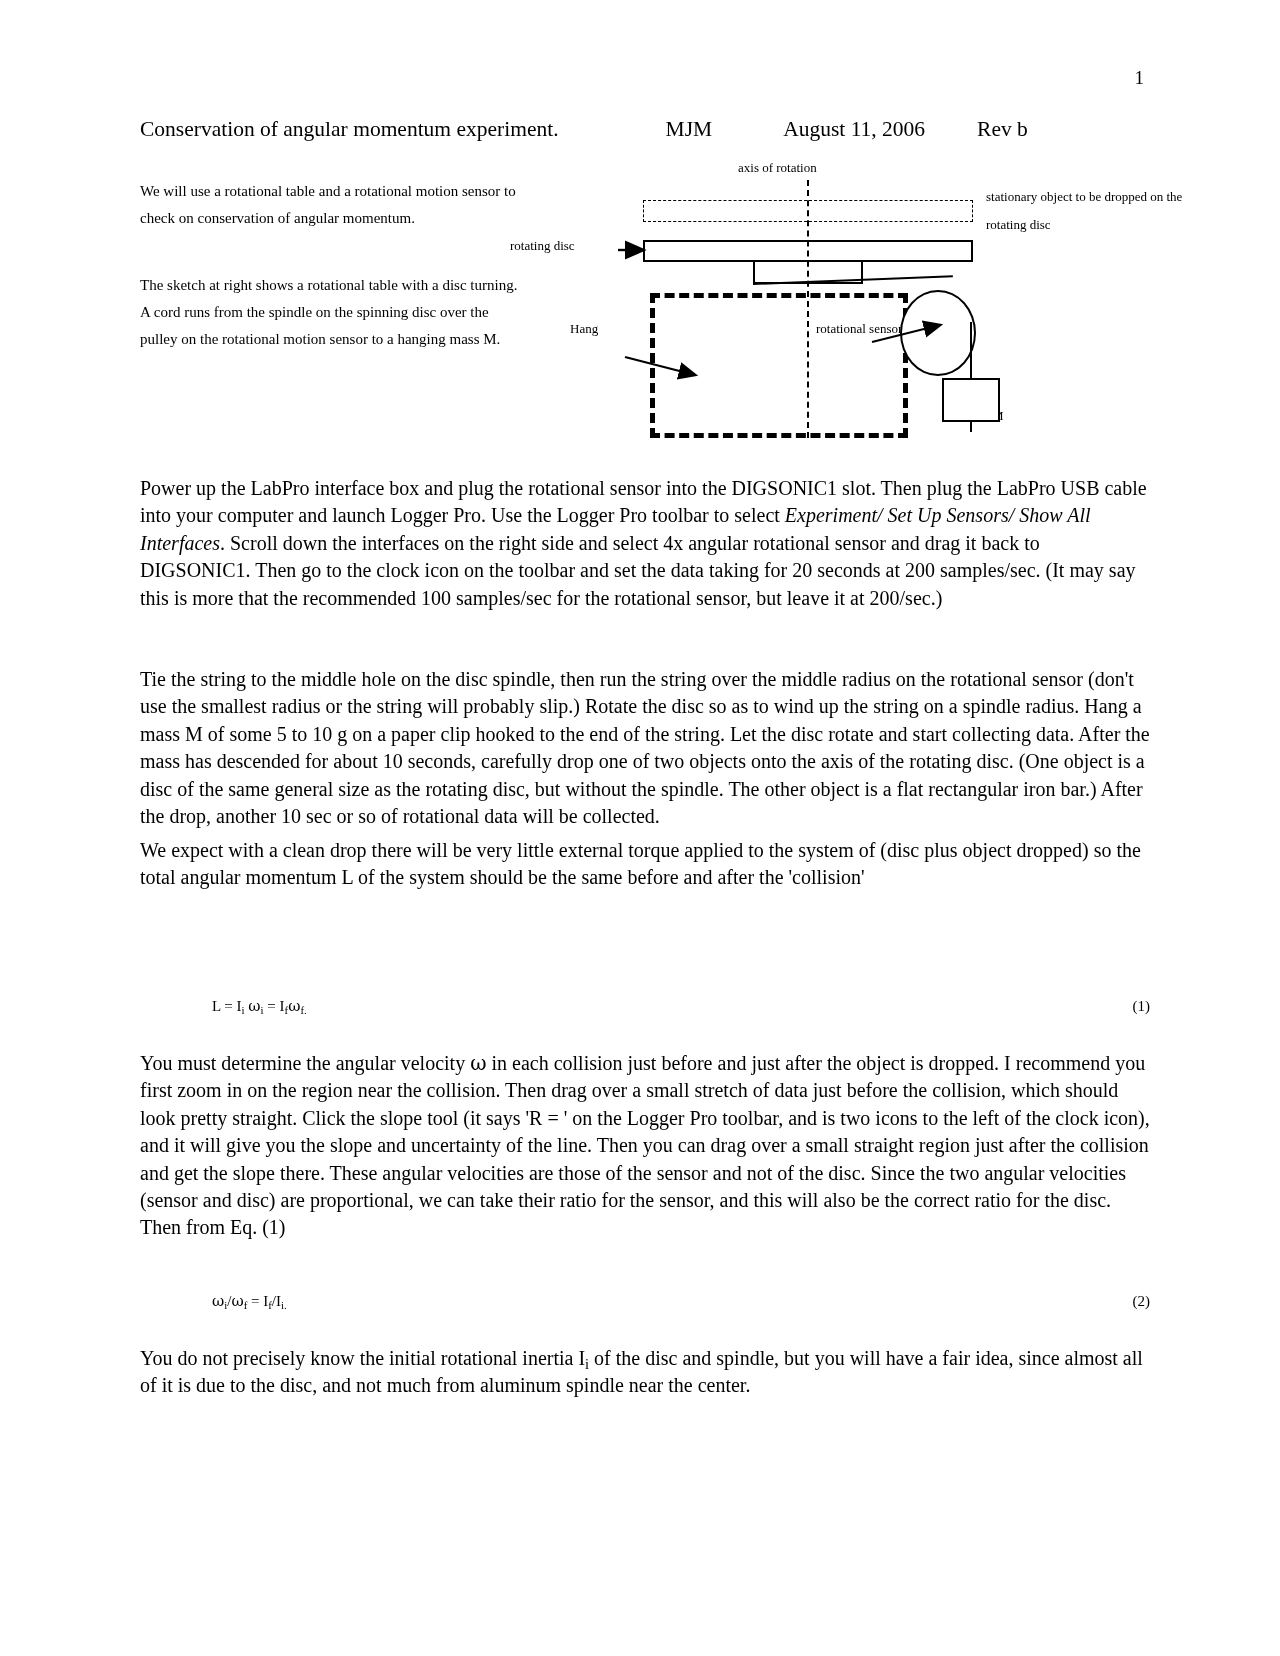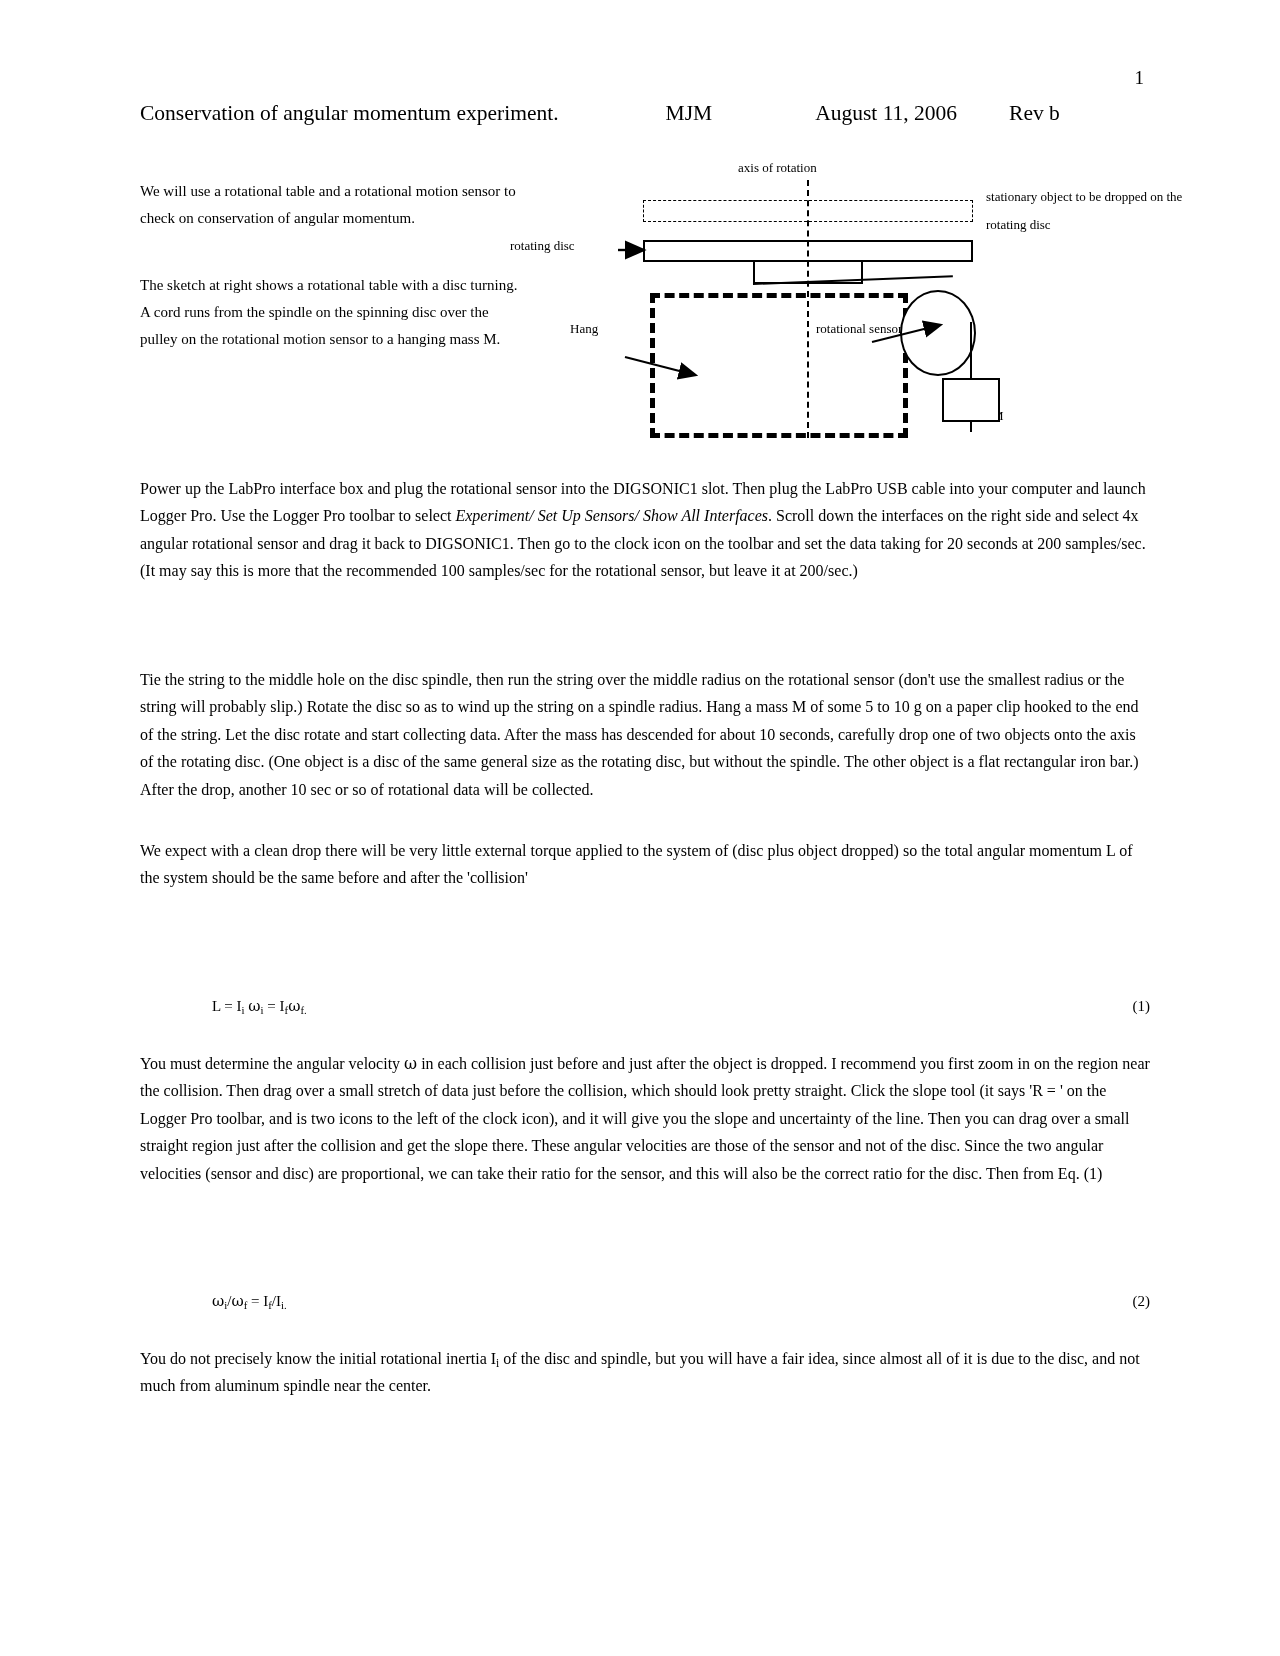--- a/index.html
+++ b/index.html
@@ -36,22 +36,22 @@
   .doc-header {
     position: absolute;
     left: 140px;
     top: 101px;
     width: 1010px;
     font-size: 21.5px;
     line-height: 1.2;
     white-space: nowrap;
   }
   .doc-header .h-title { display: inline-block; }
-  .doc-header .h-author { display: inline-block; margin-left: 107px; }
-  .doc-header .h-date { display: inline-block; margin-left: 103px; }
+  .doc-header .h-author { display: inline-block; margin-left: 107px; margin-top: 16px; }
+  .doc-header .h-date { display: inline-block; margin-left: 71px; }
   .doc-header .h-rev { display: inline-block; margin-left: 52px; }
 
   
   .intro-col {
     position: absolute;
     left: 140px;
     top: 178px;
     width: 380px;
     font-size: 15px;
     line-height: 27px;
@@ -200,21 +200,21 @@
     width: 680px;
     height: 290px;
     overflow: visible;
   }
 
   
   .body-block {
     position: absolute;
     left: 140px;
     width: 1010px;
-    font-size: 16px;
+    font-size: 20px;
     line-height: 27.4px;
     text-align: left;
   }
   .body-block p { margin: 0; }
 
   .p1 { top: 475px; }
   .p2 { top: 666px; }
   .p3 { top: 837px; }
 
   .eq-row {

